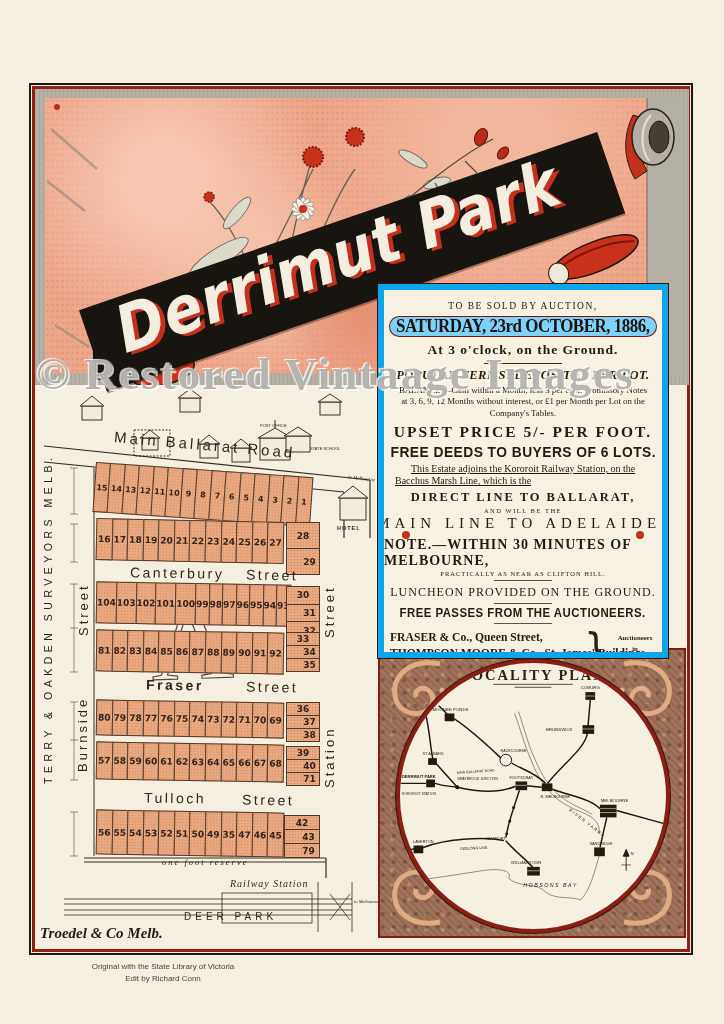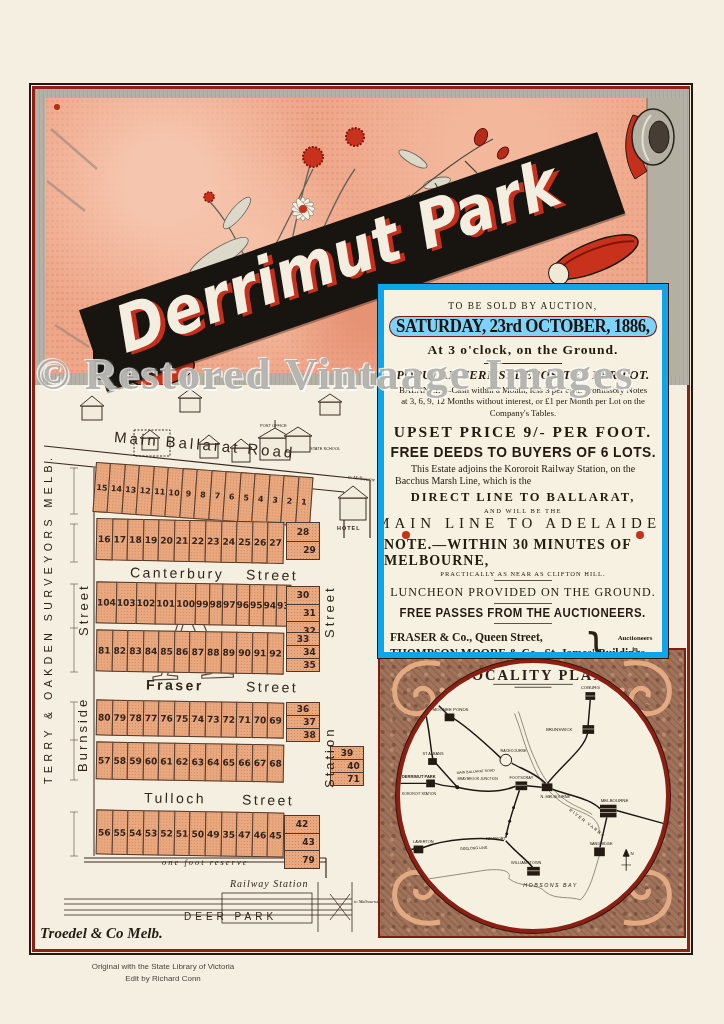--- a/index.html
+++ b/index.html
@@ -62,51 +62,51 @@
   .lotcol{flex-direction:column;}
   .lot{flex:1;display:flex;align-items:center;justify-content:center;
     border:1px solid #4f382a;background-color:#eaa87f;
     background-image:radial-gradient(rgba(120,60,30,.28) .6px,transparent .8px);background-size:3px 3px;
     font:700 9px "DejaVu Sans",sans-serif;color:#33231a;}
   .lotrow .lot + .lot{margin-left:-1px;}
   .lotcol .lot + .lot{margin-top:-1px;padding-left:13px;}
   .rA1{left:62px;top:76px;width:218px;height:50px;transform:rotate(4deg);transform-origin:0 0;}
   .rA1 .lot{font-size:8px;}
   .rA2{left:62px;top:134px;width:188px;height:42px;transform:rotate(1.2deg);}
-  .cA{left:252px;top:136px;width:34px;height:38px;}
+  .cA{left:252px;top:136px;width:34px;height:53px;}
   .rB1{left:62px;top:197px;width:188px;height:42px;transform:rotate(1deg);}
   .rB2{left:62px;top:245px;width:188px;height:42px;transform:rotate(1deg);}
   .cB1{left:252px;top:200px;width:34px;height:54px;}
   .cB2{left:252px;top:246px;width:34px;height:40px;}
   .rC1{left:62px;top:315px;width:188px;height:36px;transform:rotate(1deg);}
   .rC2{left:62px;top:357px;width:188px;height:38px;transform:rotate(1deg);}
   .cC1{left:252px;top:316px;width:34px;height:40px;}
-  .cC2{left:252px;top:360px;width:34px;height:40px;margin-left:44px;}
+  .cC2{left:252px;top:360px;width:34px;height:40px;}
   .rD{left:62px;top:425px;width:188px;height:45px;transform:rotate(1deg);}
-  .cD{left:250px;top:429px;width:36px;height:54px;}
+  .cD{left:250px;top:429px;width:36px;height:43px;}
 
   
   .auction-panel{position:absolute;left:378px;top:284px;width:290px;height:374px;z-index:5;
     background:#f6f1e1;border:6px solid #0ea5e9;outline:1px solid #3a140c;
     display:flex;flex-direction:column;align-items:center;padding-top:11px;box-sizing:border-box;
     font-family:"Liberation Serif",serif;color:#241a10;overflow:hidden;}
   .preamble{font-size:9.5px;letter-spacing:1.5px;}
   .pill{margin-top:5px;width:268px;height:31px;border-radius:16px;background:#7dd3fc;
     box-shadow:inset 0 0 0 1px #7e1508;display:flex;align-items:flex-start;justify-content:center;}
   .pill span{font:700 18px "Liberation Serif",serif;color:#1c130c;letter-spacing:-0.5px;
     transform:scaleX(.94);white-space:nowrap;}
   .timeline{margin-top:5px;font-weight:700;font-size:13.5px;letter-spacing:1px;}
   .rule{width:78px;border-top:1px solid #3a2a1e;margin:5px auto 4px;}
   .rule.thin{width:58px;margin:3px auto 2px;border-top-width:1px;opacity:.8;}
   .terms-h{font:italic 700 12.5px "Liberation Serif",serif;letter-spacing:.5px;white-space:nowrap;}
   .terms-b{width:252px;font-size:8.8px;line-height:1.28;text-align:center;margin-top:2px;}
   .upset{margin-top:4px;font:700 15.5px "Liberation Serif",serif;letter-spacing:2px;white-space:nowrap;}
   .deeds{margin-top:2px;font:700 15px "Liberation Sans",sans-serif;letter-spacing:.5px;
     transform:scaleX(.92);white-space:nowrap;}
-  .estate{width:256px;margin-top:3px;font-size:10px;line-height:1.25;text-indent:16px;}
+  .estate{width:256px;margin-top:3px;font-size:10px;line-height:1.25;text-indent:16px;text-decoration:underline;}
   .direct{margin-top:2px;font-weight:700;font-size:12.5px;letter-spacing:2px;}
   .andwill{margin-top:2px;font-size:6.5px;letter-spacing:1.5px;}
   .adelaide{margin-top:1px;font-size:15px;letter-spacing:5px;white-space:nowrap;}
   .swoosh{position:relative;width:236px;height:3px;background:#c5321c;border-radius:2px;margin:2px auto 3px;}
   .swoosh::before,.swoosh::after{content:"";position:absolute;top:-2.5px;width:8px;height:8px;
     border-radius:50%;background:#c5321c;}
   .swoosh::before{left:-3px;} .swoosh::after{right:-3px;}
   .note1{font-weight:700;font-size:14px;letter-spacing:1px;}
   .note2{font-size:6.5px;letter-spacing:1px;margin-top:1px;}
   .lunch-row{display:flex;align-items:flex-start;gap:6px;margin-top:2px;}
@@ -450,21 +450,21 @@
 
   <div class="auction-panel">
     <div class="preamble">TO BE SOLD BY AUCTION,</div>
     <div class="pill">
       <span>SATURDAY, 23rd OCTOBER, 1886,</span>
     </div>
     <div class="timeline">At 3 o'clock, on the Ground.</div>
     <div class="rule"></div>
     <div class="terms-h">POPULAR TERMS: DEPOSIT £1 PER LOT.</div>
     <div class="terms-b">BALANCE.—Cash within a Month, less 3 per cent. Promissory Notes at 3, 6, 9, 12 Months without interest, or £1 per Month per Lot on the Company's Tables.</div>
-    <div class="upset">UPSET PRICE 9/- PER FOOT.</div>
+    <div class="upset">UPSET PRICE 5/- PER FOOT.</div>
     <div class="deeds">FREE DEEDS TO BUYERS OF 6 LOTS.</div>
     <div class="estate">This Estate adjoins the Kororoit Railway Station, on the Bacchus Marsh Line, which is the</div>
     <div class="direct">DIRECT LINE TO BALLARAT,</div>
     <div class="andwill">AND WILL BE THE</div>
     <div class="adelaide">MAIN LINE TO ADELAIDE.</div>
     <div class="swoosh"></div>
     <div class="note1">NOTE.—WITHIN 30 MINUTES OF MELBOURNE,</div>
     <div class="note2">PRACTICALLY AS NEAR AS CLIFTON HILL.</div>
     <div class="rule thin"></div>
     <div class="lunch-row">

